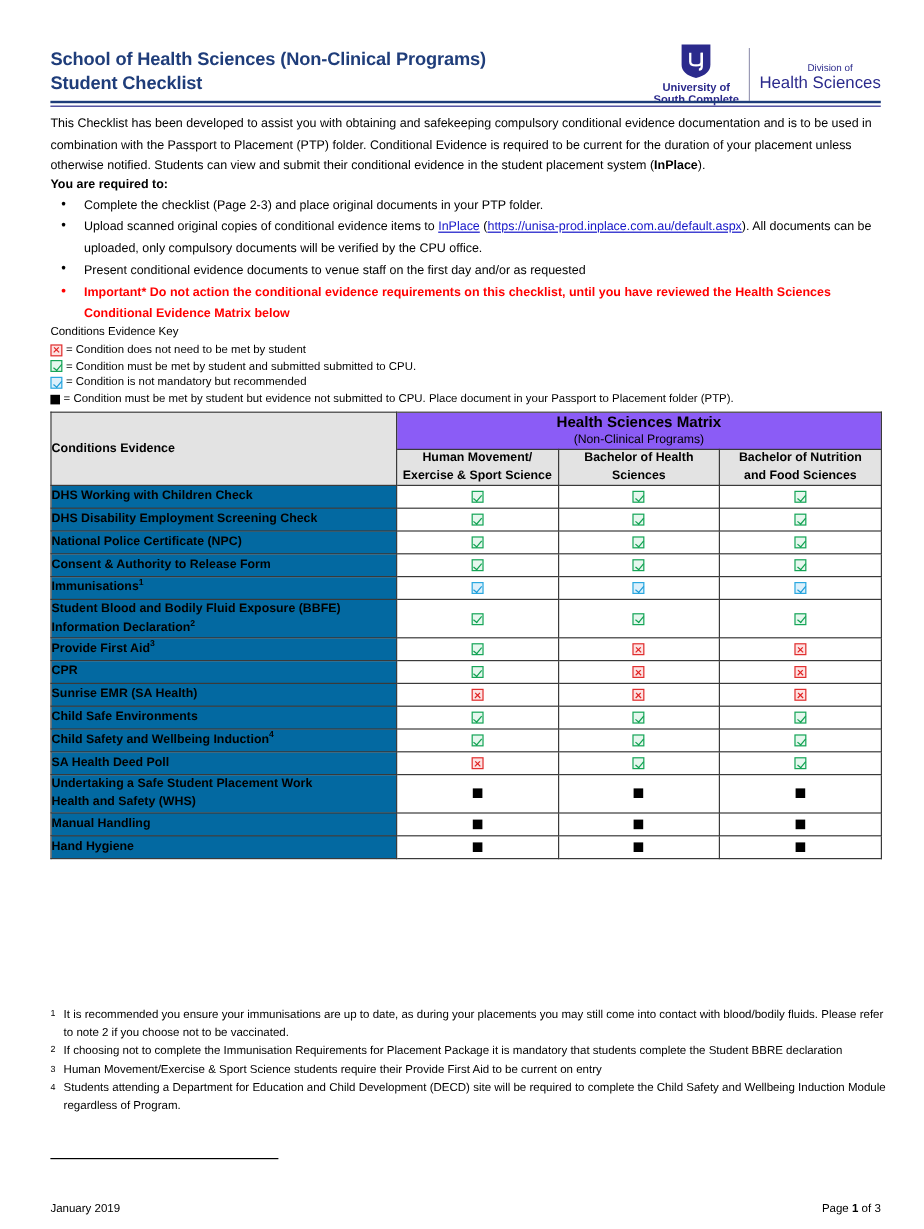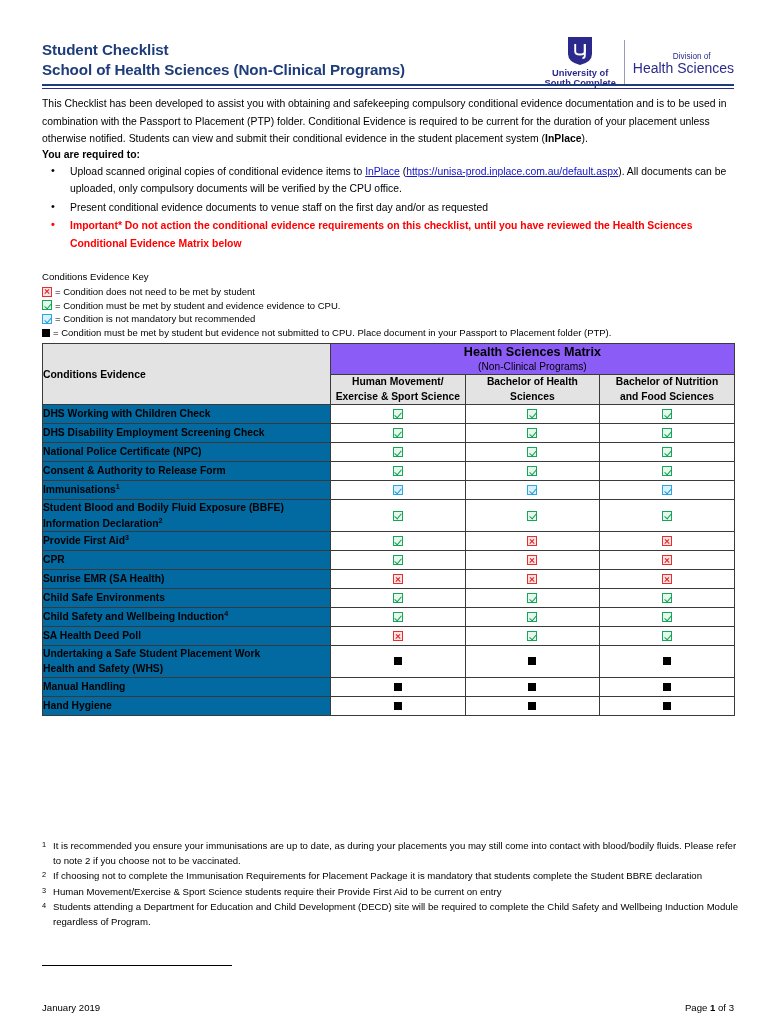--- a/index.html
+++ b/index.html
@@ -341,22 +341,22 @@
     font-size: 9.6px;
   }
 </style>
 </head>
 <body>
 
 <div class="page">
 
   <div class="header">
     <div class="title-block">
+      <div class="doc-title">School of Health Sciences (Non-Clinical Programs)</div>
       <div class="doc-title">Student Checklist</div>
-      <div class="doc-title">School of Health Sciences (Non-Clinical Programs)</div>
     </div>
 
     <div class="logo-block">
       <div class="logo-left">
         <svg class="shield" viewBox="0 0 26 30">
           <path d="M1 1 H25 V18 Q25 26 13 29 Q1 26 1 18 Z" fill="#2B2A8C"></path>
           <path d="M8.2 8 v7.4 q0 3.1 4.8 3.1 q4.8 0 4.8 -3.1 V8" fill="none" stroke="#ffffff" stroke-width="1.9"></path>
           <path d="M17.8 8 v11.5 q0 2.6 -2.4 2.6" fill="none" stroke="#ffffff" stroke-width="1.9"></path>
         </svg>
         <div class="uni-name">University of</div>
@@ -372,40 +372,43 @@
   <div class="rule"></div>
 
   <div class="intro">
     <span>This Checklist has been developed to assist you with obtaining and safekeeping compulsory conditional evidence documentation and is to be used in combination with the Passport to Placement (PTP) folder. Conditional Evidence is required to be current for the duration of your placement unless otherwise notified. Students can view and submit their conditional evidence in the student placement system (</span><span class="bold-inline">InPlace</span><span>).</span>
   </div>
 
   <div class="required-head">You are required to:</div>
 
   <div class="bullets">
     <div class="bullet-row">
+      <span>Complete the checklist (Page 2-3) and place original documents in your PTP folder.</span>
+    </div>
+    <div class="bullet-row">
       <span>Upload scanned original copies of conditional evidence items to </span><a class="lnk" href="#">InPlace</a><span> (</span><a class="lnk" href="#">https://unisa-prod.inplace.com.au/default.aspx</a><span>). All documents can be uploaded, only compulsory documents will be verified by the CPU office.</span>
     </div>
     <div class="bullet-row">
       <span>Present conditional evidence documents to venue staff on the first day and/or as requested</span>
     </div>
     <div class="bullet-row bullet-important">
       <span>Important* Do not action the conditional evidence requirements on this checklist, until you have reviewed the Health Sciences Conditional Evidence Matrix below</span>
     </div>
   </div>
 
   <div class="key-block">
     <div class="key-title">Conditions Evidence Key</div>
 
     <div class="key-row">
       <span class="sym sym-x"></span>
       <span class="key-txt">= Condition does not need to be met by student</span>
     </div>
     <div class="key-row">
       <span class="sym sym-check"></span>
-      <span class="key-txt">= Condition must be met by student and evidence evidence to CPU.</span>
+      <span class="key-txt">= Condition must be met by student and submitted submitted to CPU.</span>
     </div>
     <div class="key-row">
       <span class="sym sym-check-blue"></span>
       <span class="key-txt">= Condition is not mandatory but recommended</span>
     </div>
     <div class="key-row">
       <span class="sym sym-square"></span>
       <span class="key-txt">= Condition must be met by student but evidence not submitted to CPU. Place document in your Passport to Placement folder (PTP).</span>
     </div>
   </div>

